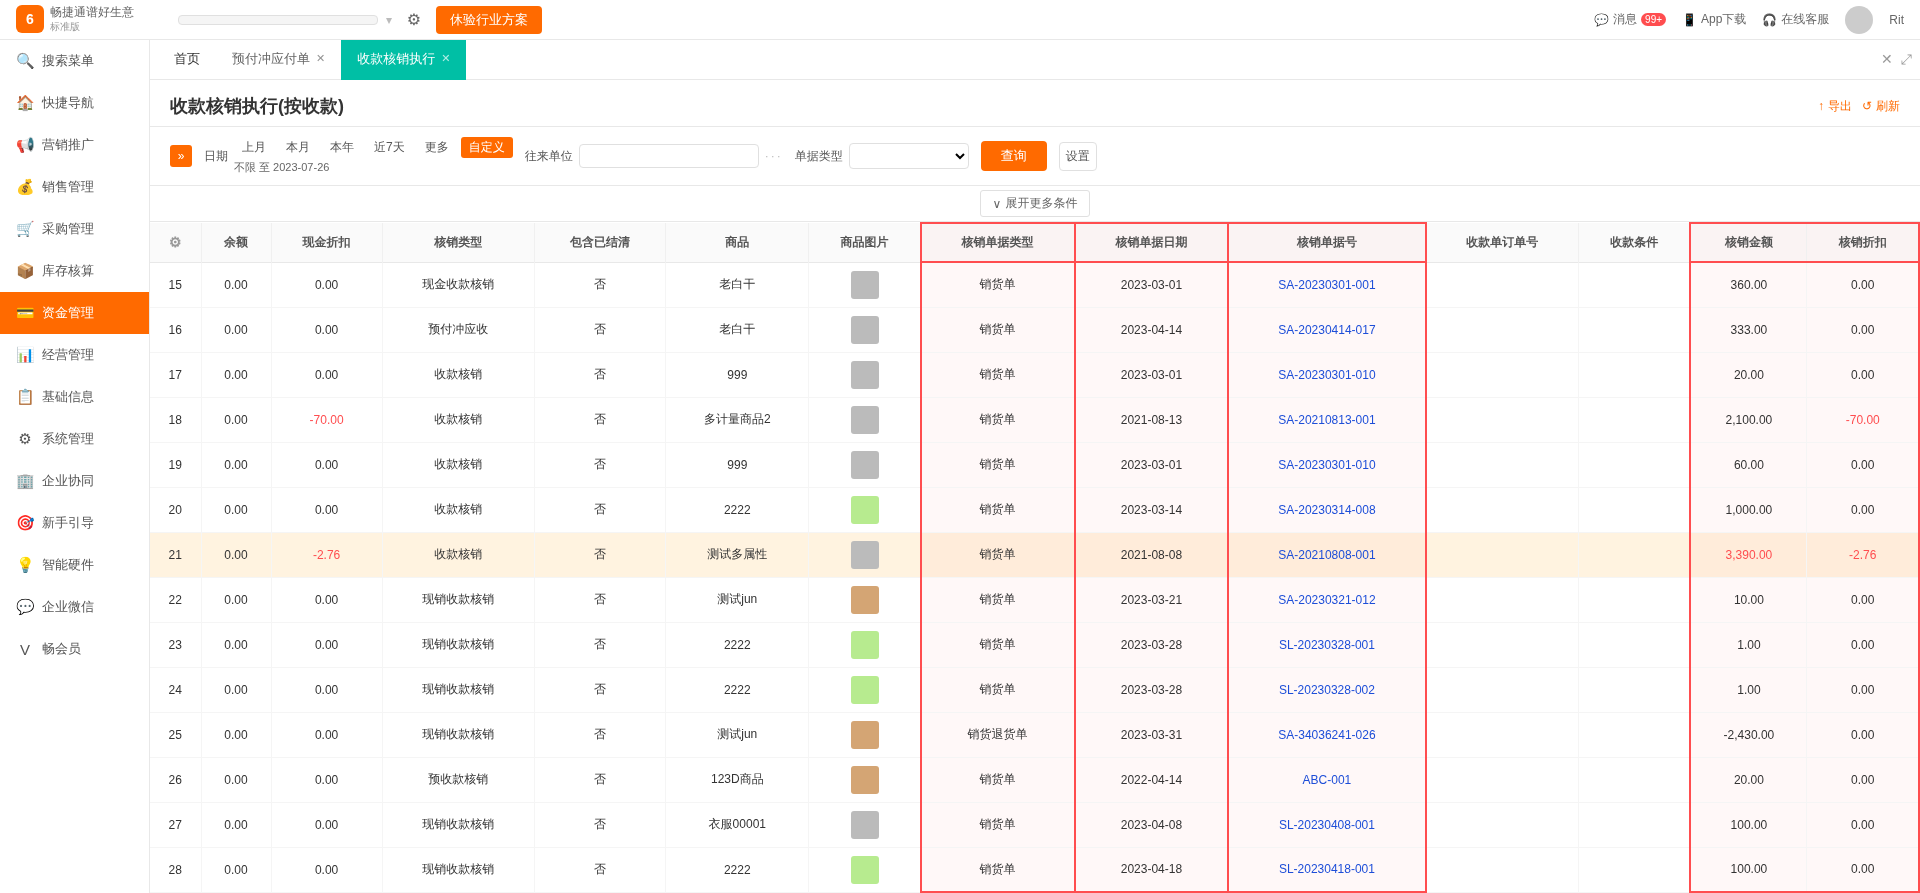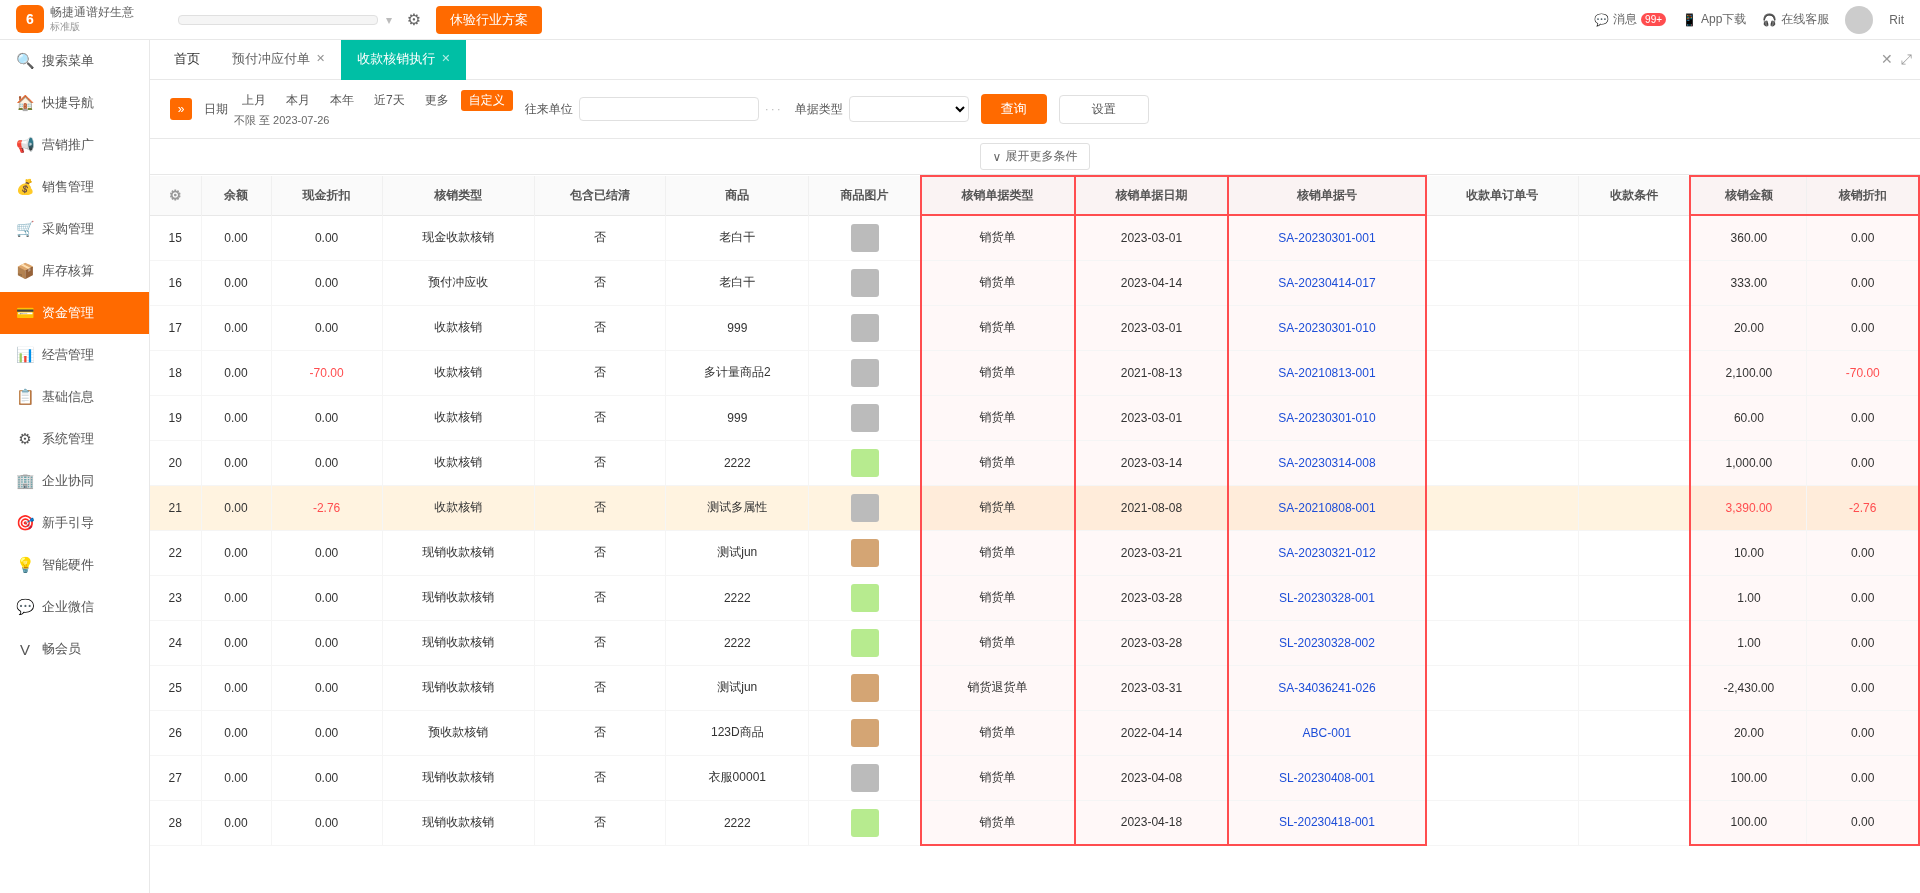--- a/index.html
+++ b/index.html
@@ -230,21 +230,21 @@
       border: none;
       border-radius: 4px;
       padding: 6px 20px;
       font-size: 13px;
       cursor: pointer;
     }
     .btn-settings {
       border: 1px solid #e0e0e0;
       background: #fff;
       border-radius: 4px;
-      padding: 5px 32px;
+      padding: 5px 6px;
       font-size: 12px;
       cursor: pointer;
       color: #555;
     }
     .expand-more {
       display: flex; align-items: center; gap: 4px;
       font-size: 12px; color: #666; cursor: pointer;
       padding: 4px 12px;
       border: 1px solid #e0e0e0;
       border-radius: 3px;
@@ -449,20 +449,33 @@
         <span class="tab-close">✕</span>
       </div>
       <div class="tab-bar-actions">
         <span style="font-size:14px;color:#999;cursor:pointer;">✕</span>
         <span style="font-size:14px;color:#999;cursor:pointer;">⤢</span>
       </div>
     </div>
 
     <div class="page-content">
 
+      <div class="page-header">
+        <h1 class="page-title">收款核销执行(按收款)</h1>
+        <div class="page-header-actions">
+          <button class="btn-export">
+            <span>↑</span>
+            <span>导出</span>
+          </button>
+          <button class="btn-refresh">
+            <span>↺</span>
+            <span>刷新</span>
+          </button>
+        </div>
+      </div>
 
       <div class="filter-bar">
         <div class="filter-expand-btn">»</div>
 
         <div class="filter-group">
           <span class="filter-label">日期</span>
           <div class="filter-date-col">
             <div class="date-options">
               <span class="date-opt">上月</span>
               <span class="date-opt">本月</span>

